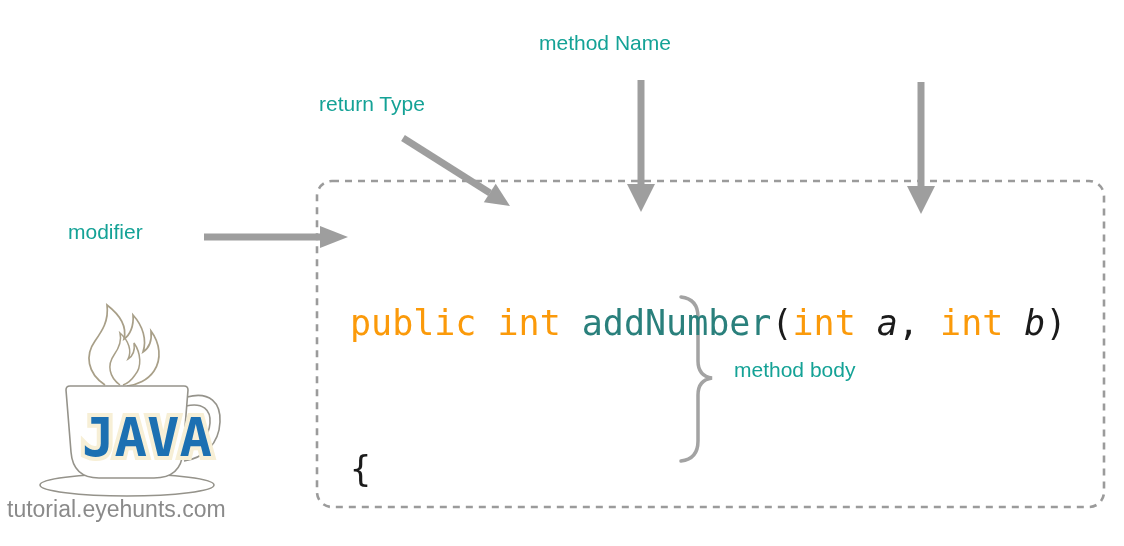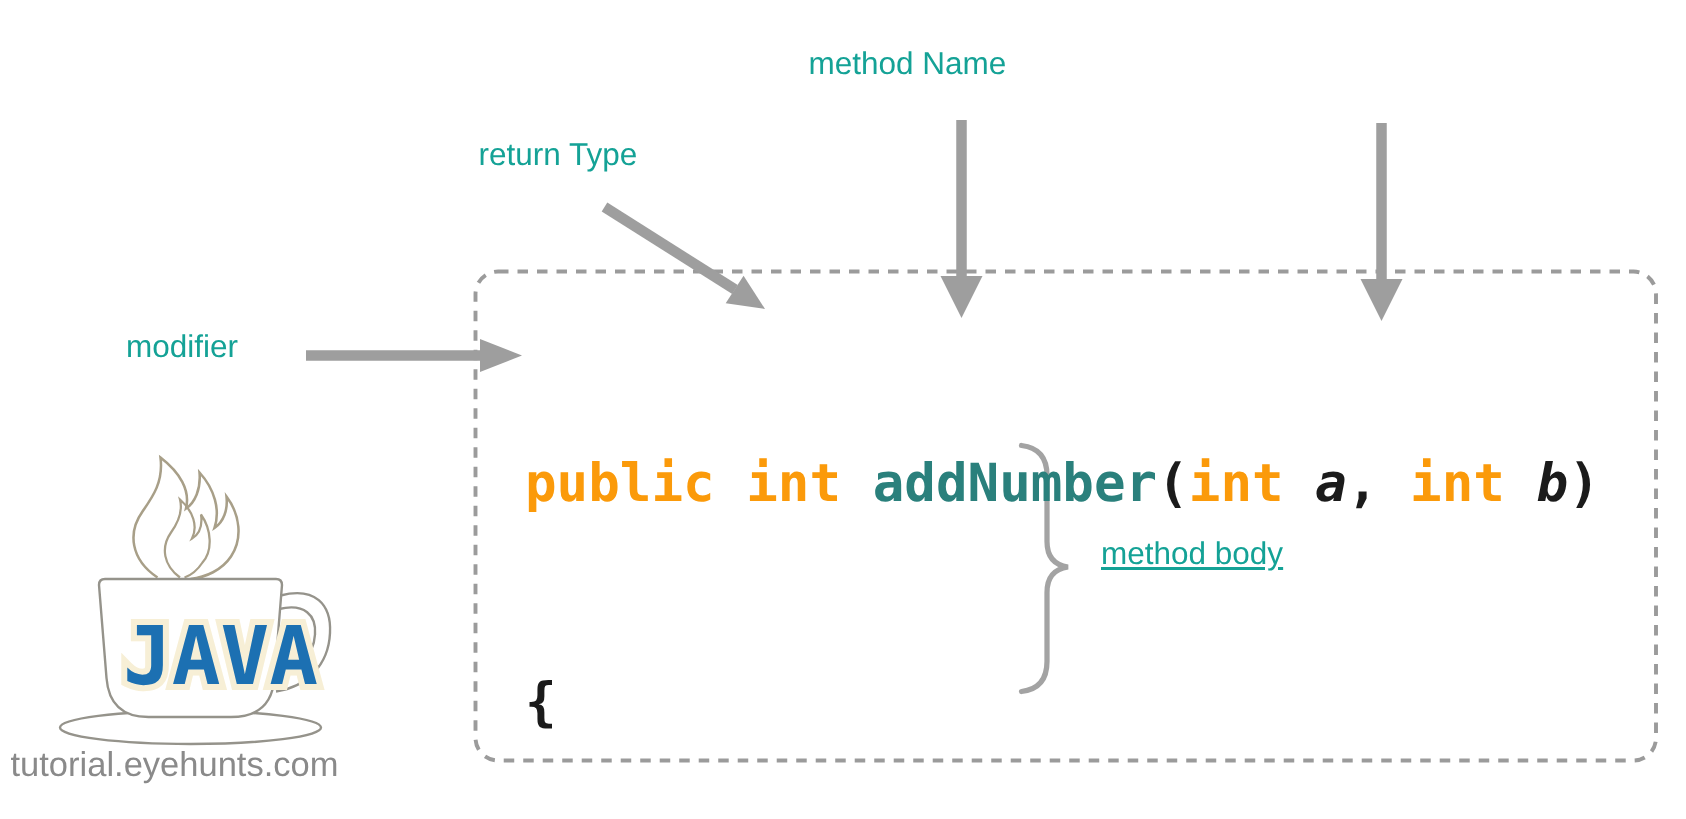--- a/index.html
+++ b/index.html
@@ -16,37 +16,37 @@
     left: 0; top: 0;
     width: 1124px; height: 546px;
   }
   .diagram-label {
     position: absolute;
     color: #14a296;
     font-size: 21px;
     white-space: nowrap;
     font-family: "Liberation Sans", sans-serif;
   }
-  .label-modifier        { left: 84px;  top: 220px; }
+  .label-modifier        { left: 68px;  top: 220px; }
   .label-return-type     { left: 319px; top: 92px; text-align: center;  }
   .label-method-name     { left: 539px; top: 31px;  }
   .label-parameter-list  { left: 818px; top: 31px;  }
-  .label-method-body     { left: 734px; top: 358px; text-decoration: underline; }
+  .label-method-body     { left: 734px; top: 358px; }
 
   .code-block {
     position: absolute;
     left: 350px;
     top: 202px;
     font-family: "DejaVu Sans Mono", monospace;
     font-size: 35px;
     line-height: 48.5px;
     color: #1b1b1b;
     white-space: pre;
   }
-  .code-line { white-space: pre; font-weight: bold; }
+  .code-line { white-space: pre; }
   .kw  { color: #fb9a0a; }
   .mth { color: #2a807c; }
   .var { font-style: italic; }
 
   .logo {
     position: absolute;
     left: 35px;
     top: 293px;
     width: 190px;
     height: 212px;

